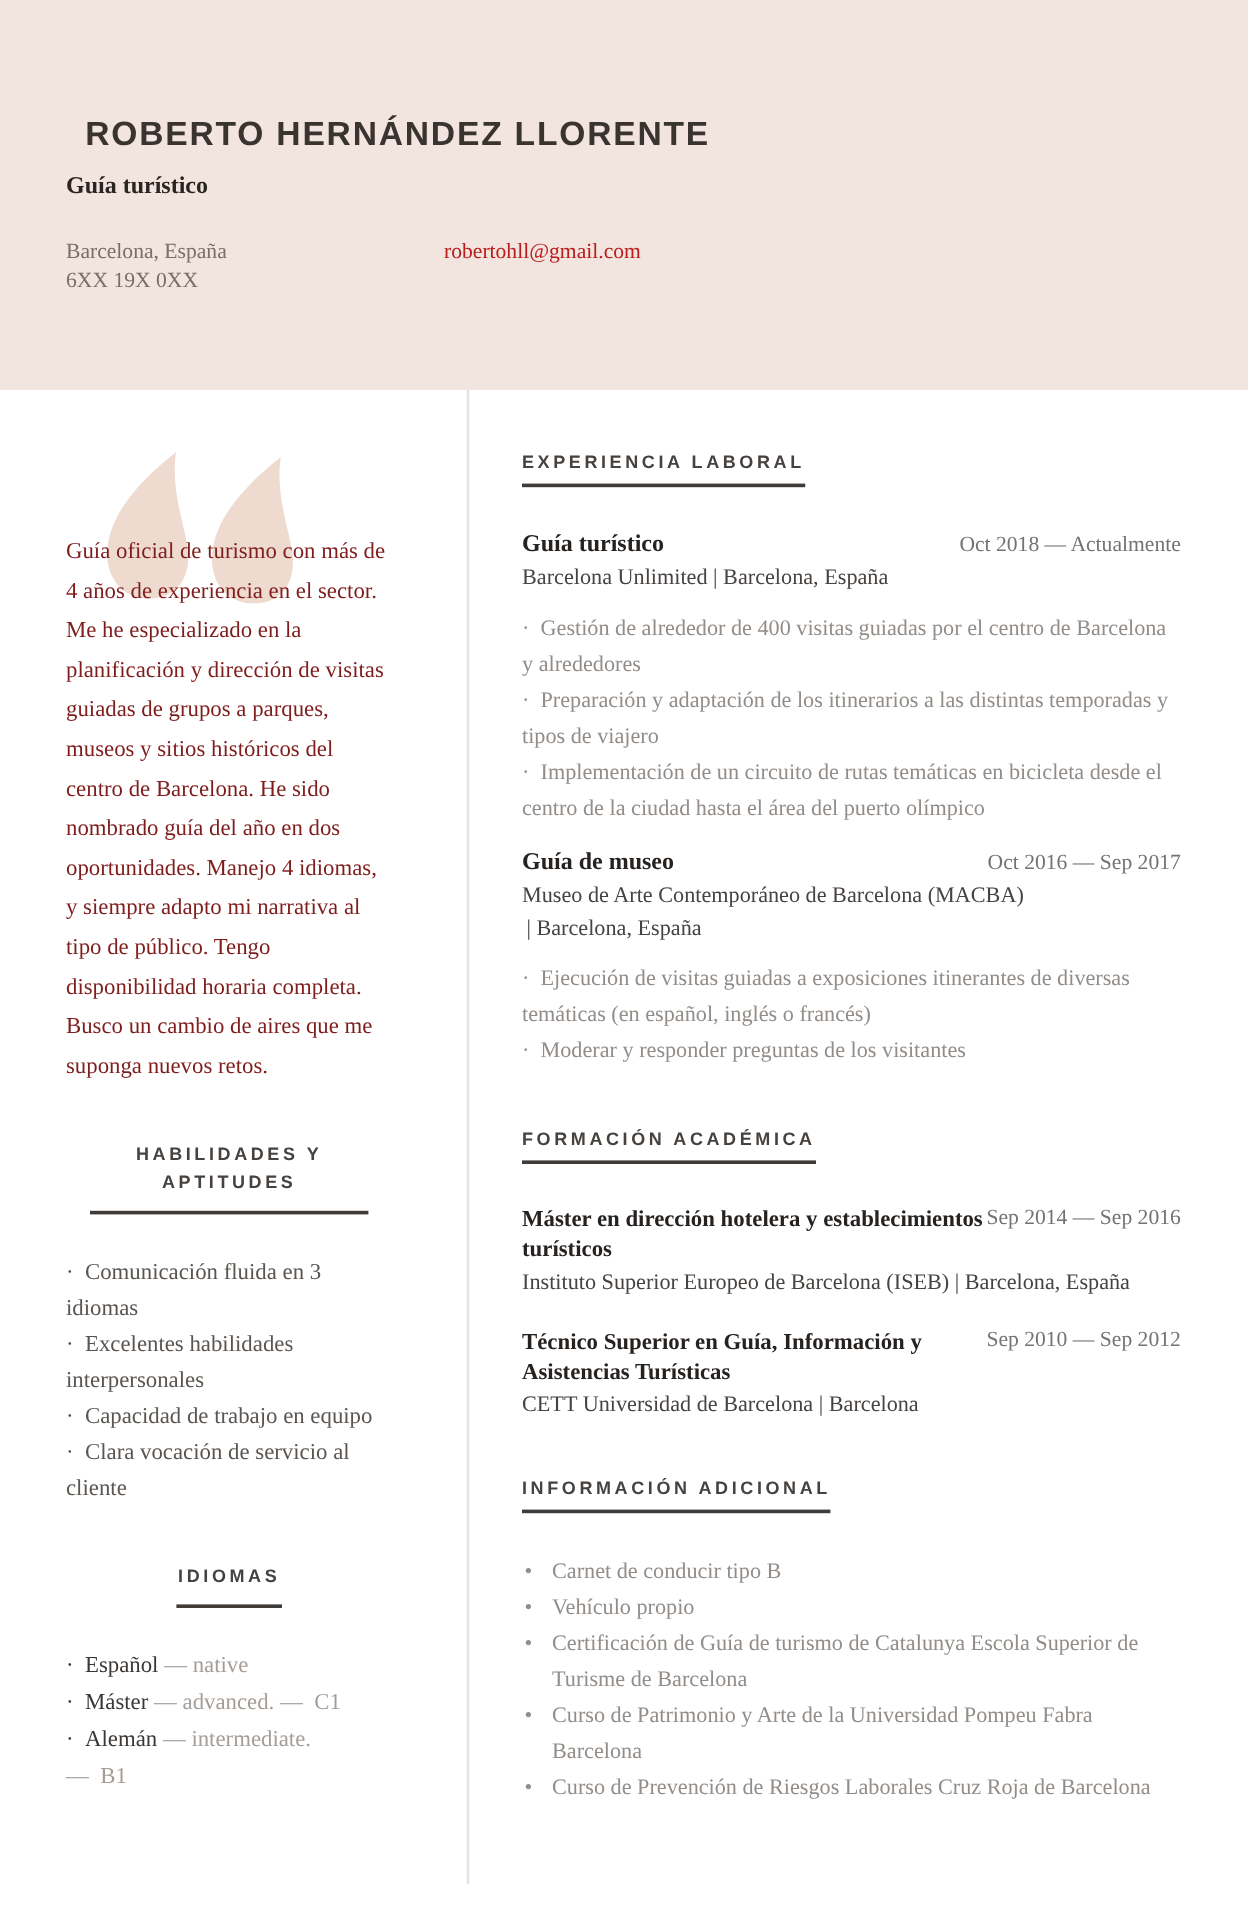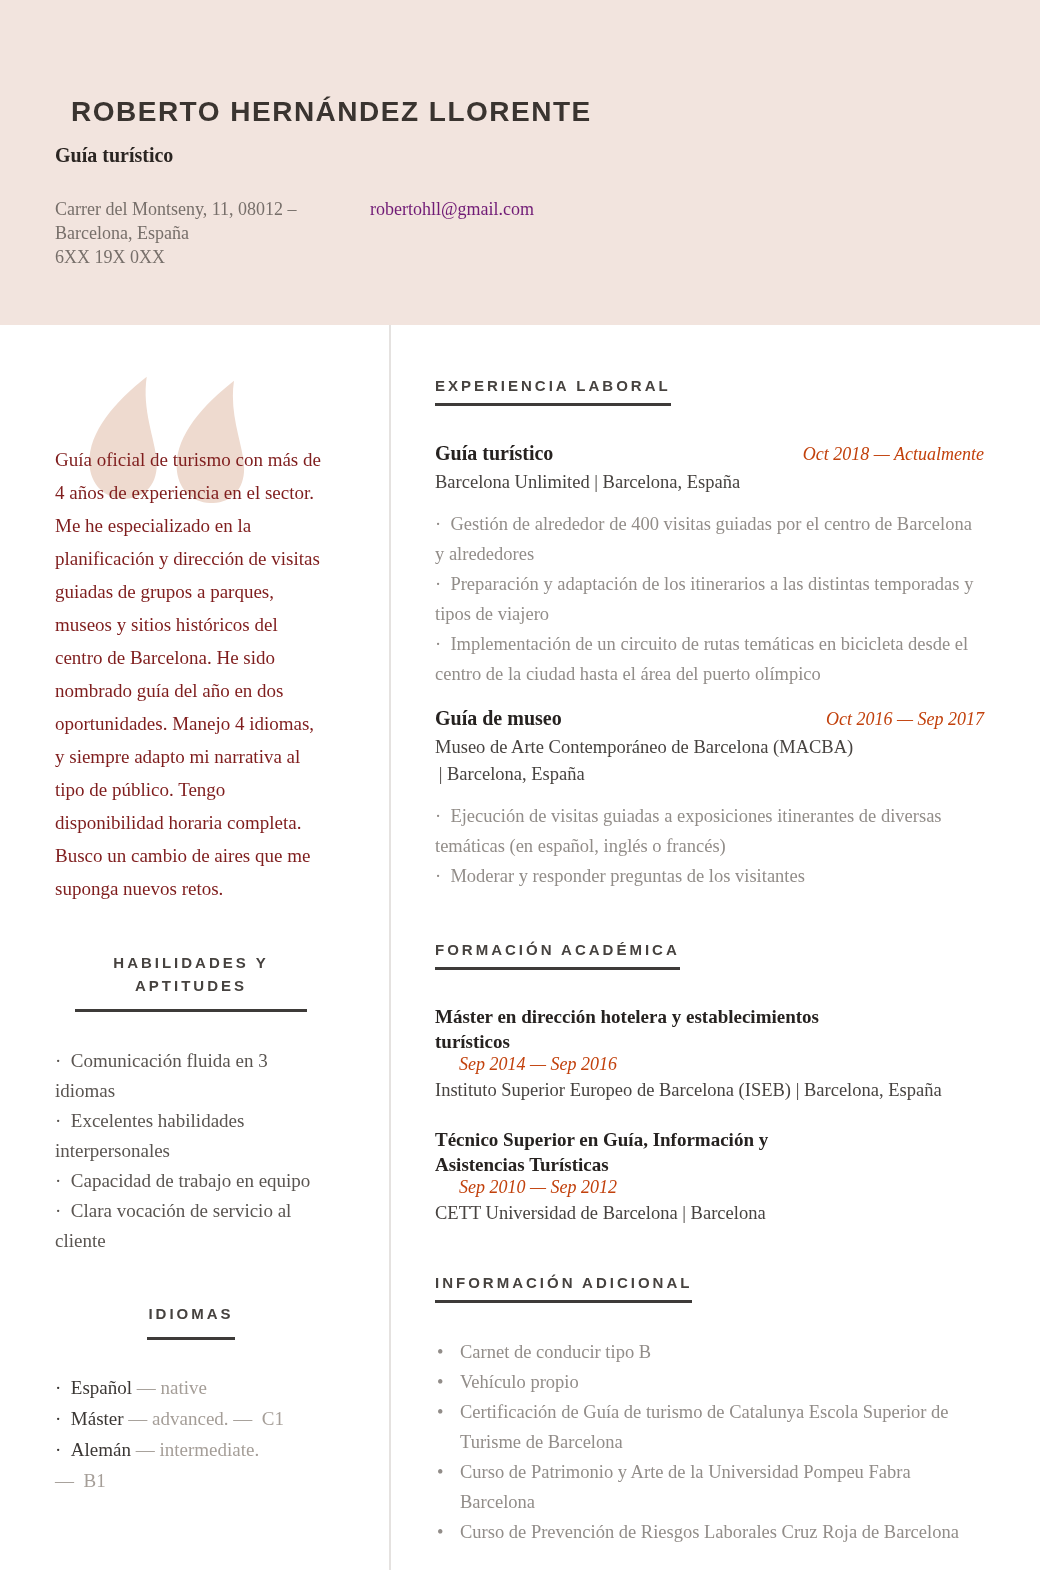--- a/index.html
+++ b/index.html
@@ -6,21 +6,21 @@
   body { margin: 0; background: #ffffff; font-family: "Liberation Serif", "DejaVu Serif", serif; }
   .page { width: 1040px; height: 1596px; background: #ffffff; overflow: hidden; position: relative; }
 
   
   .hdr { background: #f2e4de; height: 325px; padding: 80px 55px 0 55px; }
   .name { font-family: "Liberation Sans", "DejaVu Sans", sans-serif; font-size: 28px; font-weight: bold;
           letter-spacing: 1.5px; color: #3a3430; margin: 16px; }
   .subtitle { font-size: 20px; font-weight: bold; color: #2b2522; margin-top: 12px; }
   .contact { display: flex; margin-top: 30px; font-size: 18px; line-height: 24px; color: #776f6a; }
   .address { width: 315px; }
-  .email { color: #701a75; }
+  .email { color: #b91c1c; }
 
   
   main { display: flex; position: relative; height: 1271px; }
   .divider { position: absolute; left: 389px; top: 0; height: 1245px; width: 2px; background: #e5e2e0; }
 
   
   .left { width: 389px; padding: 118px 62px 0 55px; position: relative; }
   .quote-svg { position: absolute; top: 50px; left: 80px; color: #eedacf; z-index: 0; }
   .profile-text { position: relative; z-index: 1; font-size: 19px; line-height: 33px; color: #7f1d1d; margin: 0; }
   .side-heading { font-family: "Liberation Sans", "DejaVu Sans", sans-serif; font-size: 15px; font-weight: bold;
@@ -39,45 +39,44 @@
   
   .right { flex: 1; padding: 52px 56px 0 46px; }
   .sec-heading { margin: 0; font-family: "Liberation Sans", "DejaVu Sans", sans-serif; font-size: 15px;
                  font-weight: bold; letter-spacing: 3px; color: #46423f; }
   .sec-heading span { display: inline-block; border-bottom: 3px solid #3e3b39; padding-bottom: 9px; }
   .sec-gap { margin-top: 50px; }
   .jobs { margin-top: 36px; }
   .job + .job { margin-top: 18px; }
   .job-head { display: flex; justify-content: space-between; align-items: baseline; }
   .job-title { margin: 0; font-size: 20px; font-weight: bold; color: #262220; }
-  .dates { font-style: italic; font-size: 18px; color: #c2410c; white-space: nowrap; margin-left: 24px; }
+  .dates { font-size: 18px; color: #737373; white-space: nowrap; }
   .company { margin: 4px 0 0; font-size: 18.5px; line-height: 27px; color: #474340; white-space: pre-line; }
   .bullets { margin-top: 13px; }
   .bullet { margin: 0; font-size: 18.5px; line-height: 30px; color: #928d89; }
   .bullet::before { content: "\00B7\2002"; }
   .edu-list { margin-top: 34px; }
   .edu + .edu { margin-top: 26px; }
-  .edu-head { display: flex; justify-content: center; flex-direction: column; }
+  .edu-head { display: flex; justify-content: center; }
   .degree { margin: 0; font-size: 19px; line-height: 25px; font-weight: bold; color: #262220; max-width: 400px; }
   .school { margin: 5px 0 0; font-size: 18.5px; color: #474340; }
   .extra-list { margin: 34px 0 0; padding: 0; list-style: none; }
   .extra-list li { position: relative; padding-left: 25px; font-size: 18.5px; line-height: 30px; color: #928d89; }
   .extra-list li::before { content: "\2022"; position: absolute; left: 2px; }
 </style>
 </head>
 <body>
 
 <div class="page">
 
   <header class="hdr">
     <h1 class="name">ROBERTO HERNÁNDEZ LLORENTE</h1>
     <div class="subtitle">Guía turístico</div>
     <div class="contact">
       <div class="address">
-        <div>Carrer del Montseny, 11, 08012 –</div>
         <div>Barcelona, España</div>
         <div>6XX 19X 0XX</div>
       </div>
       <div class="email">robertohll@gmail.com</div>
     </div>
   </header>
 
   <main>
     <div class="divider"></div>
 

